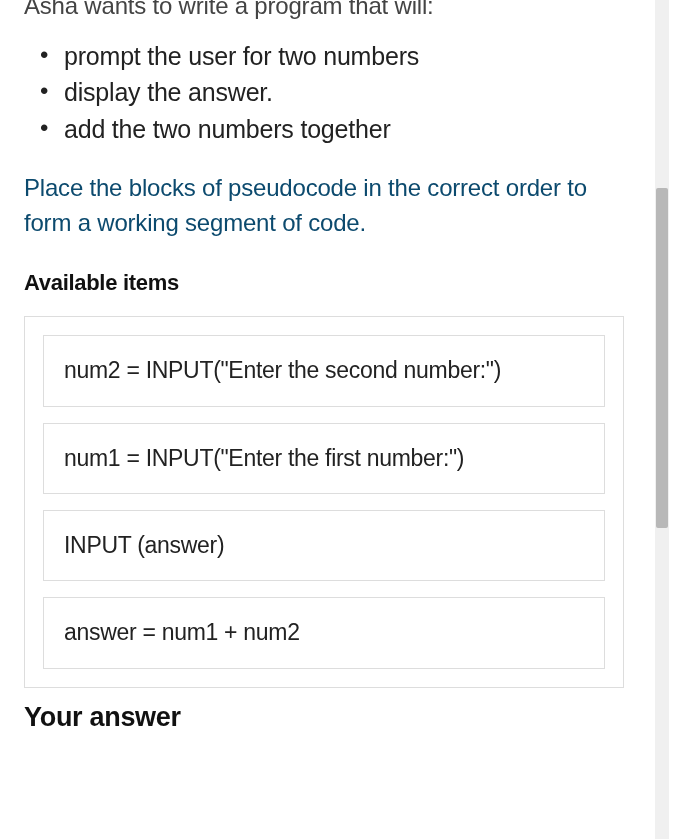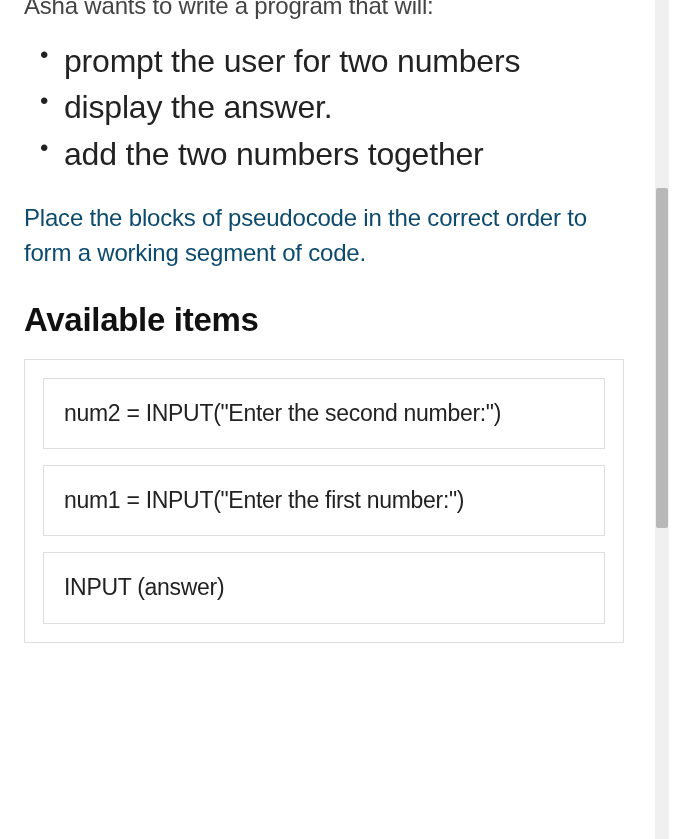--- a/index.html
+++ b/index.html
@@ -27,42 +27,42 @@
       margin-top: -8px;
       margin-bottom: 18px;
       letter-spacing: -0.2px;
     }
     .bullet-list {
       list-style: none;
       padding-left: 40px;
       margin-bottom: 24px;
     }
     .bullet-list li {
-      font-size: 32px;
+      font-size: 25px;
       color: #222;
       line-height: 1.45;
       position: relative;
       letter-spacing: -0.2px;
     }
     .bullet-list li::before {
       content: "•";
       position: absolute;
       left: -24px;
       font-size: 24px;
       color: #222;
     }
     .instruction-text {
       font-size: 24px;
       color: #0c4a6e;
       line-height: 1.45;
       margin-bottom: 30px;
       letter-spacing: -0.2px;
     }
     .section-heading {
-      font-size: 33px;
+      font-size: 22px;
       font-weight: 700;
       color: #111;
       margin-bottom: 20px;
       letter-spacing: -0.3px;
     }
     .items-container {
       border: 1px solid #ddd;
       padding: 18px 18px 18px 18px;
       margin-bottom: 14px;
     }
@@ -117,18 +117,20 @@
   </ul>
 
   <p class="instruction-text">Place the blocks of pseudocode in the correct order to form a working segment of code.</p>
 
   <h2 class="section-heading">Available items</h2>
 
   <div class="items-container">
     <div class="code-block">num2 = INPUT("Enter the second number:")</div>
     <div class="code-block">num1 = INPUT("Enter the first number:")</div>
     <div class="code-block">INPUT (answer)</div>
+    <div class="code-block">answer = num1 + num2</div>
   </div>
 
+  <h2 class="answer-heading">Your answer</h2>
 </div>
 
 <div class="scrollbar-track"></div>
 <div class="scrollbar-thumb"></div>
 
 </body></html>

